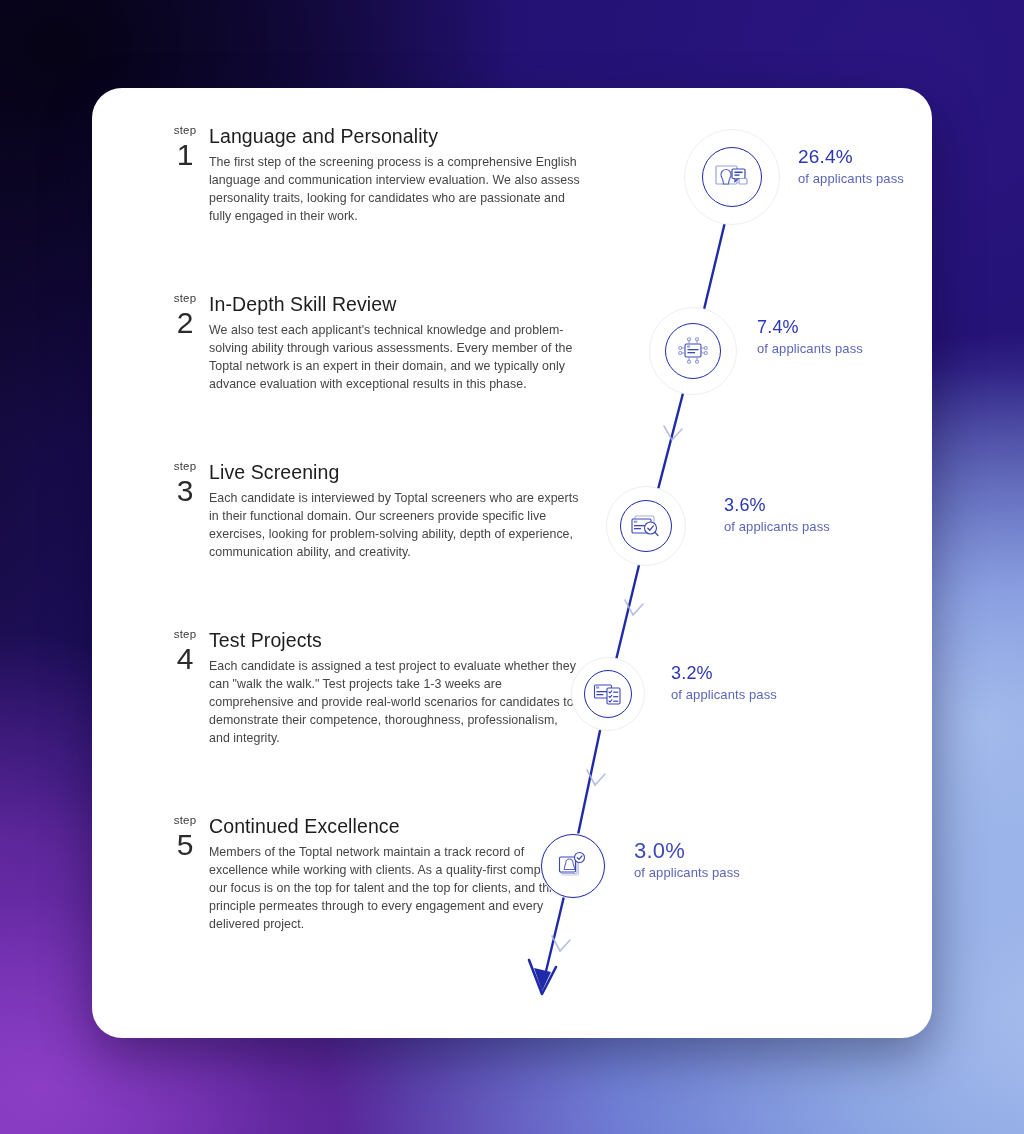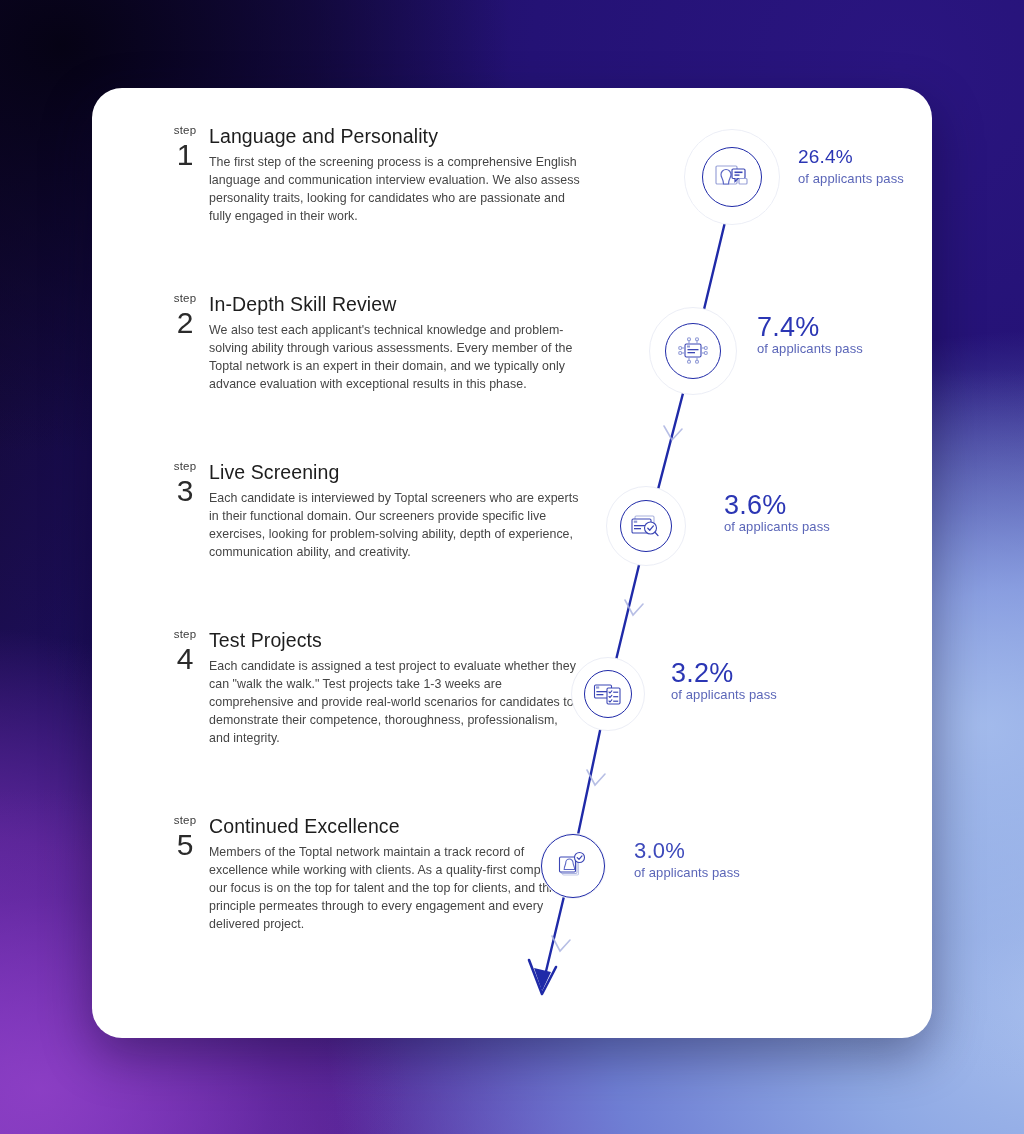--- a/index.html
+++ b/index.html
@@ -120,21 +120,21 @@
     border: 1.6px solid #1f2aa8;
     background: #ffffff;
     display: flex;
     align-items: center;
     justify-content: center;
   }
   .node-circle svg { display: block; }
 
   .stat-text { position: absolute; }
   .stat-pct {
-    font-size: 27px;
+    font-size: 18px;
     font-weight: 400;
     color: #2b36b4;
     line-height: 26px;
     letter-spacing: .2px;
   }
   .stat-sub {
     font-size: 13px;
     color: #5b66b8;
     line-height: 16px;
     letter-spacing: .1px;

